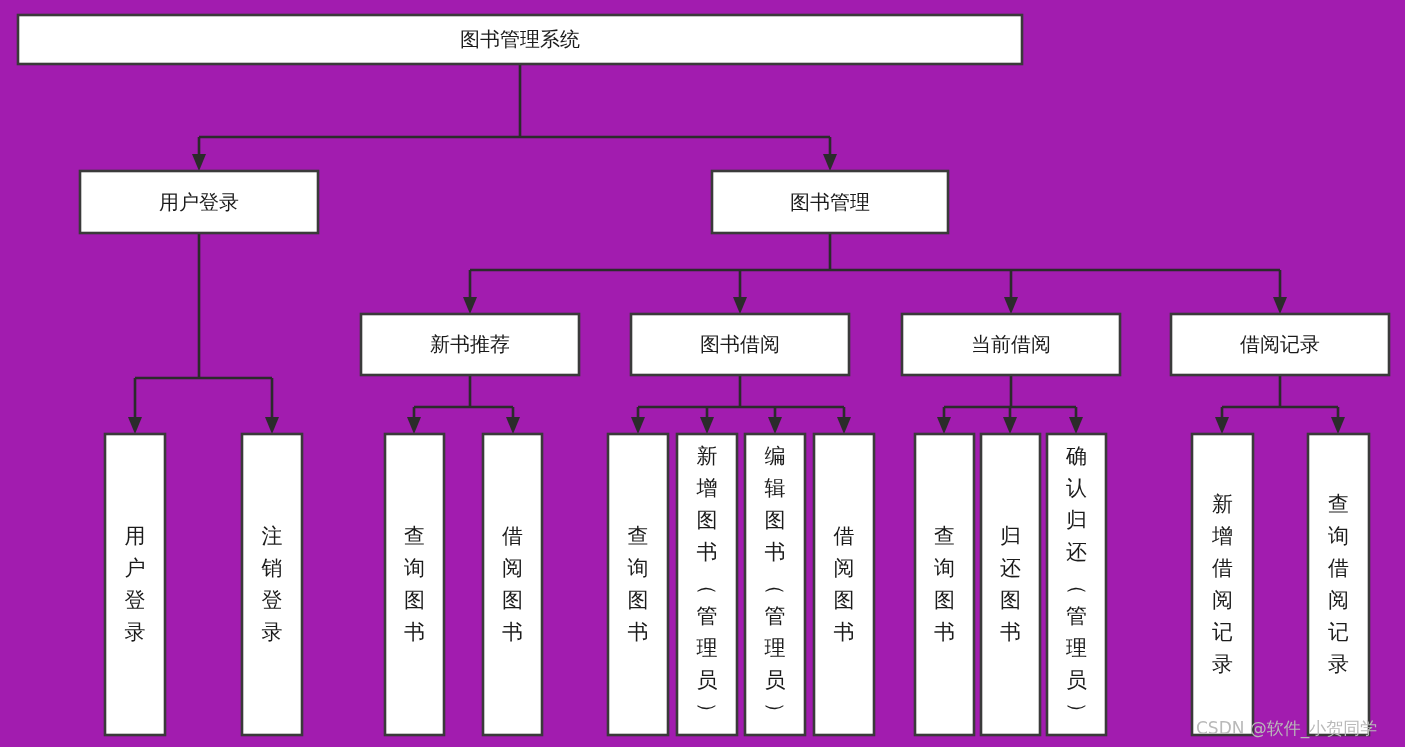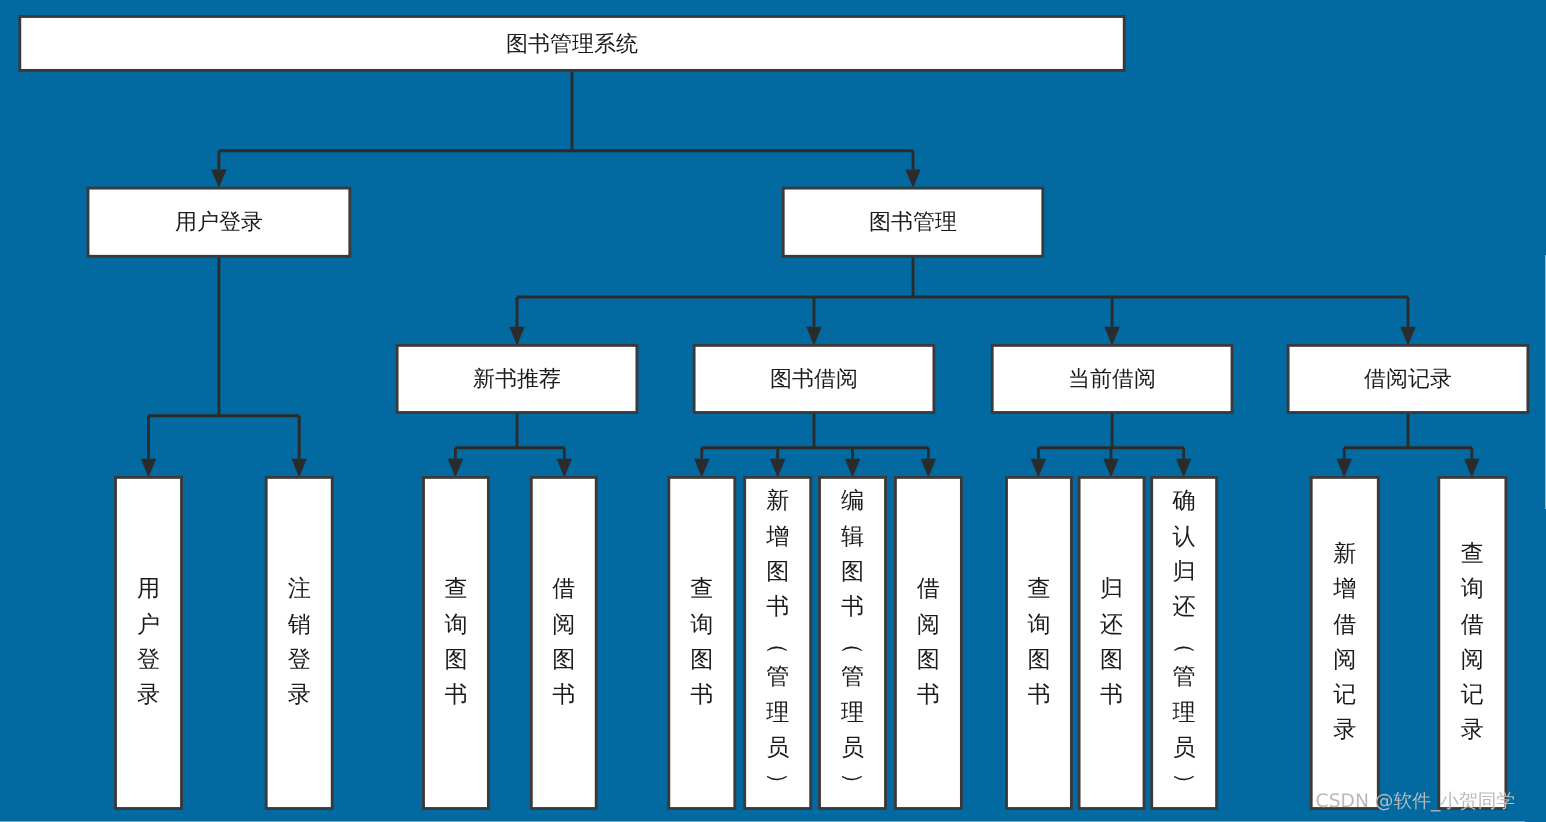--- a/index.html
+++ b/index.html
@@ -11,21 +11,21 @@
   body {
     width: 1405px;
     height: 747px;
     font-family: "DejaVu Sans", "Liberation Sans", sans-serif;
     overflow: hidden;
   }
   #diagram-root {
     position: relative;
     width: 1405px;
     height: 747px;
-    background: #0369a1;
+    background: #a21caf;
   }
   svg#flow-svg {
     position: absolute;
     left: 0;
     top: 0;
     width: 1405px;
     height: 747px;
     display: block;
   }
   .node-box {

